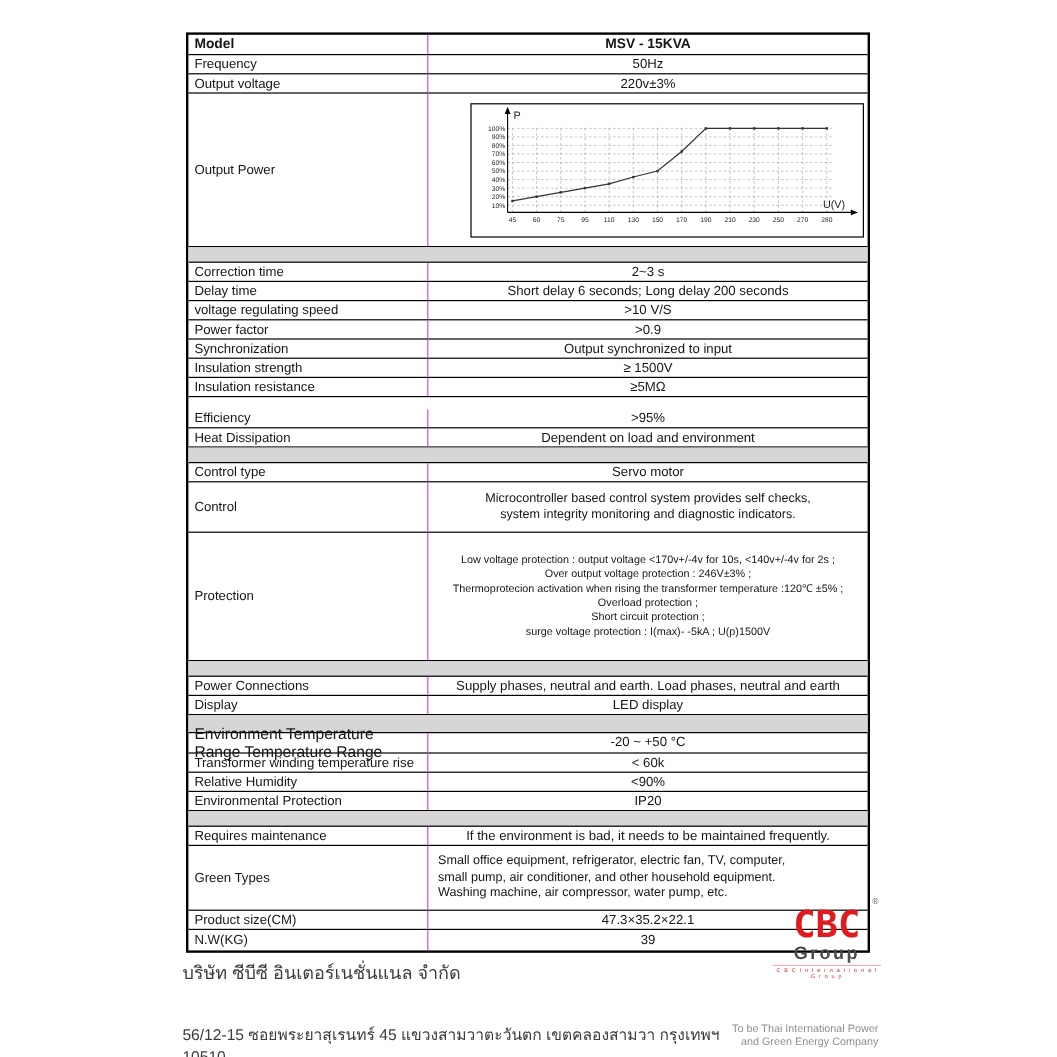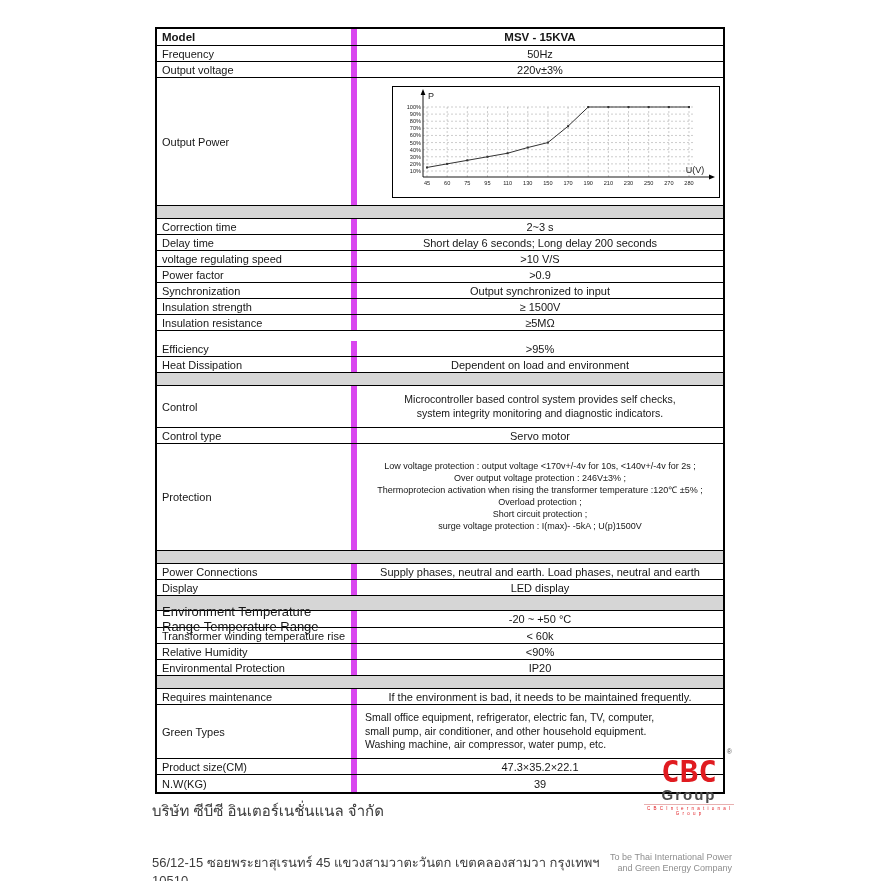--- a/index.html
+++ b/index.html
@@ -4,21 +4,21 @@
 <style>
   * { margin:0; padding:0; box-sizing:border-box; }
   html,body { width:881px; height:881px; background:#fdfdfd; }
   body { font-family:"Liberation Sans", sans-serif; color:#161616; position:relative; }
 
   .sheet { position:absolute; inset:0; background:#ffffff; }
 
   .spec-table { position:absolute; left:155px; top:27px; width:570px; border:2px solid #000; background:#fff; }
   .t-row { display:flex; border-bottom:1px solid #000; min-height:16px; align-items:stretch; }
   .t-row:last-child { border-bottom:none; }
-  .c-label { width:200px; border-right:6px solid #d946ef; padding:1px 5px; font-size:11px; display:flex; align-items:center; }
+  .c-label { width:200px; border-right:1px solid #d946ef; padding:1px 5px; font-size:11px; display:flex; align-items:center; }
   .c-value { flex:1; font-size:11px; display:flex; align-items:center; justify-content:center; text-align:center; padding:1px 3px; }
   .bold-row .c-label, .bold-row .c-value { font-weight:bold; font-size:11.5px; }
   .sep-row { height:13px; background:#d6d6d6; border-bottom:1px solid #000; }
   .small-label .c-label, .c-label.small-label { font-size:13px; }
   .multiline { flex-direction:column; justify-content:center; }
   .multiline span { display:block; line-height:1.25; }
 
   .row-chart { height:128px; }
   .chart-cell { justify-content:flex-end; align-items:center; padding:2px; }
   .chart-box { width:328px; height:112px; border:1px solid #000; background:#fff; margin-right:1px; }
@@ -172,30 +172,30 @@
       <div class="c-label">Efficiency</div>
       <div class="c-value">&gt;95%</div>
     </div>
     <div class="t-row" style="height:15px;">
       <div class="c-label">Heat Dissipation</div>
       <div class="c-value">Dependent on load and environment</div>
     </div>
 
     <div class="sep-row"></div>
 
+    <div class="t-row" style="height:16px;">
+      <div class="c-label">Control type</div>
+      <div class="c-value">Servo motor</div>
+    </div>
     <div class="t-row" style="height:42px;">
       <div class="c-label">Control</div>
       <div class="c-value multiline ctrl-lines">
         <span>Microcontroller based control system provides self checks,</span>
         <span>system integrity monitoring and diagnostic indicators.</span>
       </div>
-    </div>
-    <div class="t-row" style="height:16px;">
-      <div class="c-label">Control type</div>
-      <div class="c-value">Servo motor</div>
     </div>
 
     <div class="t-row" style="height:107px;">
       <div class="c-label">Protection</div>
       <div class="c-value multiline prot-lines">
         <span>Low voltage protection  :  output voltage &lt;170v+/-4v for 10s,  &lt;140v+/-4v for 2s ;</span>
         <span>Over output voltage protection : 246V±3% ;</span>
         <span>Thermoprotecion activation when rising the transformer temperature :120℃ ±5% ;</span>
         <span>Overload protection  ;</span>
         <span>Short  circuit protection  ;</span>

